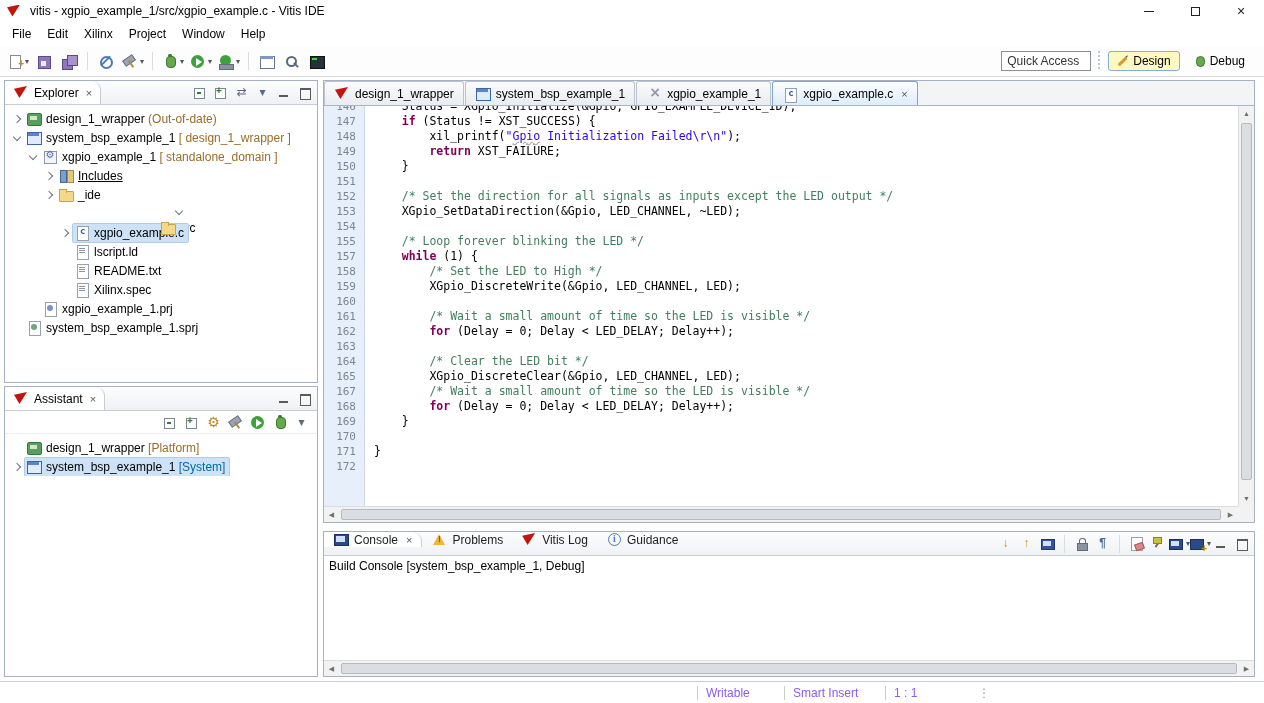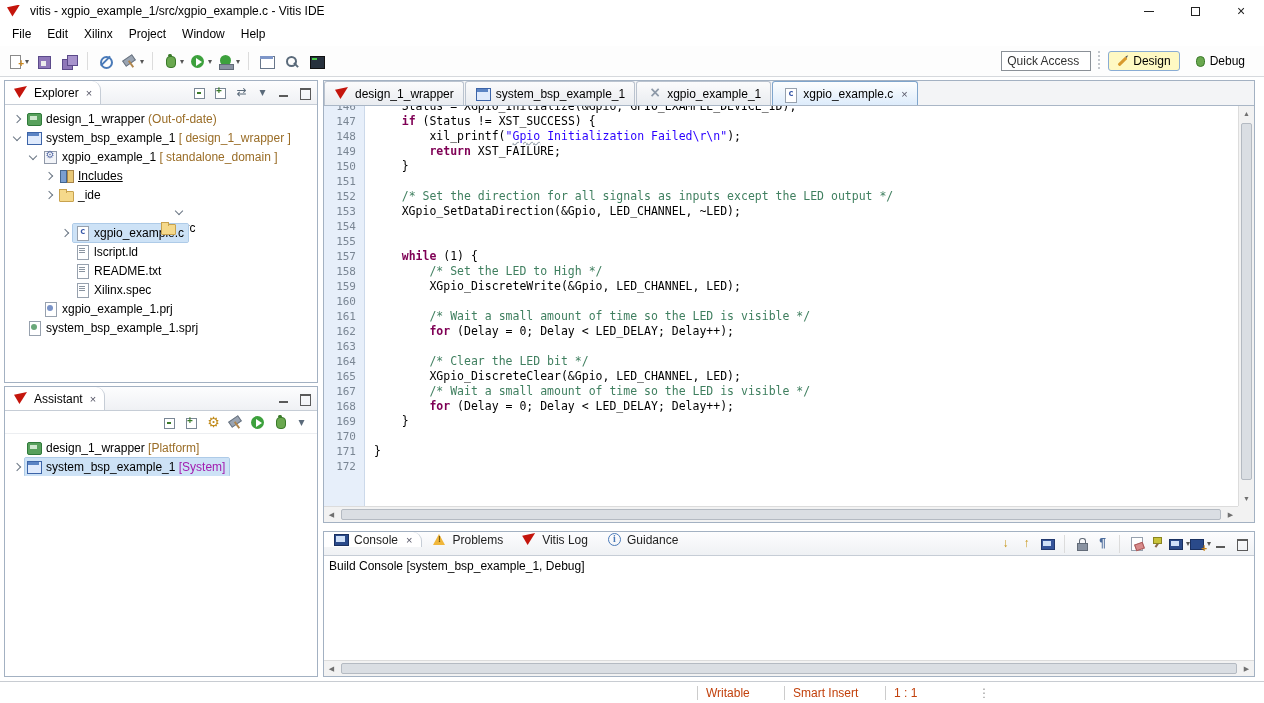--- a/index.html
+++ b/index.html
@@ -124,21 +124,21 @@
   .tree{padding-top:4px;overflow:hidden}
   .trow{height:19px;display:flex;align-items:center}
   .tw{width:16px;height:16px;position:relative;flex:none}
   .tw.c::before,.tw.e::before{content:"";position:absolute;left:5px;top:5px;width:5px;height:5px;border-right:1px solid #6a7684;border-top:1px solid #6a7684}
   .tw.c::before{transform:rotate(45deg)}
   .tw.e::before{transform:rotate(135deg);top:4px}
   .tsel{display:flex;align-items:center;height:18px;padding:0 4px 0 1px;border-radius:1px}
   .tsel.selected{background:var(--selection);outline:1px solid #aecbe8}
   .tlabel{margin-left:4px;white-space:pre}
   .tdec{color:var(--decoration);white-space:pre}
-  .tdec.plain{color:#a21caf}
+  .tdec.plain{color:#0369a1}
 
   
   .etabs{position:absolute;left:0;top:0;right:0;height:25px;display:flex;align-items:flex-end;background:#f3f4f6;border-bottom:1px solid #a9b6c6;overflow:hidden}
   .etab{display:flex;align-items:center;gap:5px;height:24px;padding:0 9px;border:1px solid #bac3cf;border-bottom:none;border-top-left-radius:3px;border-top-right-radius:3px;background:linear-gradient(#fbfbfc,#e9ecf0);margin-right:1px;white-space:nowrap}
   .etab.active{background:linear-gradient(#fdfefe,#dcebfb);border-color:#7fa5cc;height:25px;margin-bottom:-1px}
   .tclose{color:#556;font-size:11px;margin-left:3px}
   .gutterbg{position:absolute;left:0;top:25px;bottom:16px;width:41px;background:#e7effa;border-right:1px solid #ccd9ea}
   .codewrap{position:absolute;left:0;top:25px;right:16px;bottom:16px;overflow:hidden}
   .codeinner{margin-top:-7px}
   .crow{display:flex;height:15px;line-height:15px;font-family:"DejaVu Sans Mono",monospace;font-size:11.5px}
@@ -165,21 +165,21 @@
   
   .ctabs{display:flex;align-items:flex-start}
   .ctab{display:flex;align-items:center;gap:5px;padding:0 9px;color:#222;white-space:nowrap}
   .ctab.active{background:#fff;border-right:1px solid #c6cdd6;border-top-right-radius:9px}
   .cbody{position:absolute;left:0;top:24px;right:0;bottom:16px;background:#fff;padding:3px 5px;overflow:hidden}
 
   
   .statusbar{position:absolute;left:0;top:681px;width:100%;height:22px;border-top:1px solid #c8ccd2;display:flex;align-items:center;background:#fff}
   .sb-spacer{width:697px;flex:none}
   .sb-sep{width:1px;height:14px;background:#ccc;flex:none}
-  .sb-cell{padding:0 8px;color:#c2410c;flex:none}
+  .sb-cell{padding:0 8px;color:#8b5cf6;flex:none}
   .sb-grip{color:#999;padding:0 4px}
 </style>
 </head>
 <body>
 
 <div class="titlebar">
   <span class="fic f-vitis" style="margin-left:6px"></span>
   <span class="title">vitis - xgpio_example_1/src/xgpio_example.c - Vitis IDE</span>
   <div class="wbtns">
     <div class="wbtn">
@@ -491,20 +491,21 @@
         <div class="crow">
           <span class="lnum">153</span>
           <span class="ctext"><span class="tk-p">    XGpio_SetDataDirection(&amp;Gpio, LED_CHANNEL, ~LED);</span></span>
         </div>
         <div class="crow">
           <span class="lnum">154</span>
           <span class="ctext">&nbsp;</span>
         </div>
         <div class="crow">
           <span class="lnum">155</span>
+          <span class="ctext"><span class="tk-p">    </span><span class="tk-c">/* Loop forever blinking the LED */</span></span>
         </div>
         <div class="crow">
           <span class="lnum">157</span>
           <span class="ctext"><span class="tk-p">    </span><span class="tk-k">while</span><span class="tk-p"> (1) {</span></span>
         </div>
         <div class="crow">
           <span class="lnum">158</span>
           <span class="ctext"><span class="tk-p">        </span><span class="tk-c">/* Set the LED to High */</span></span>
         </div>
         <div class="crow">

